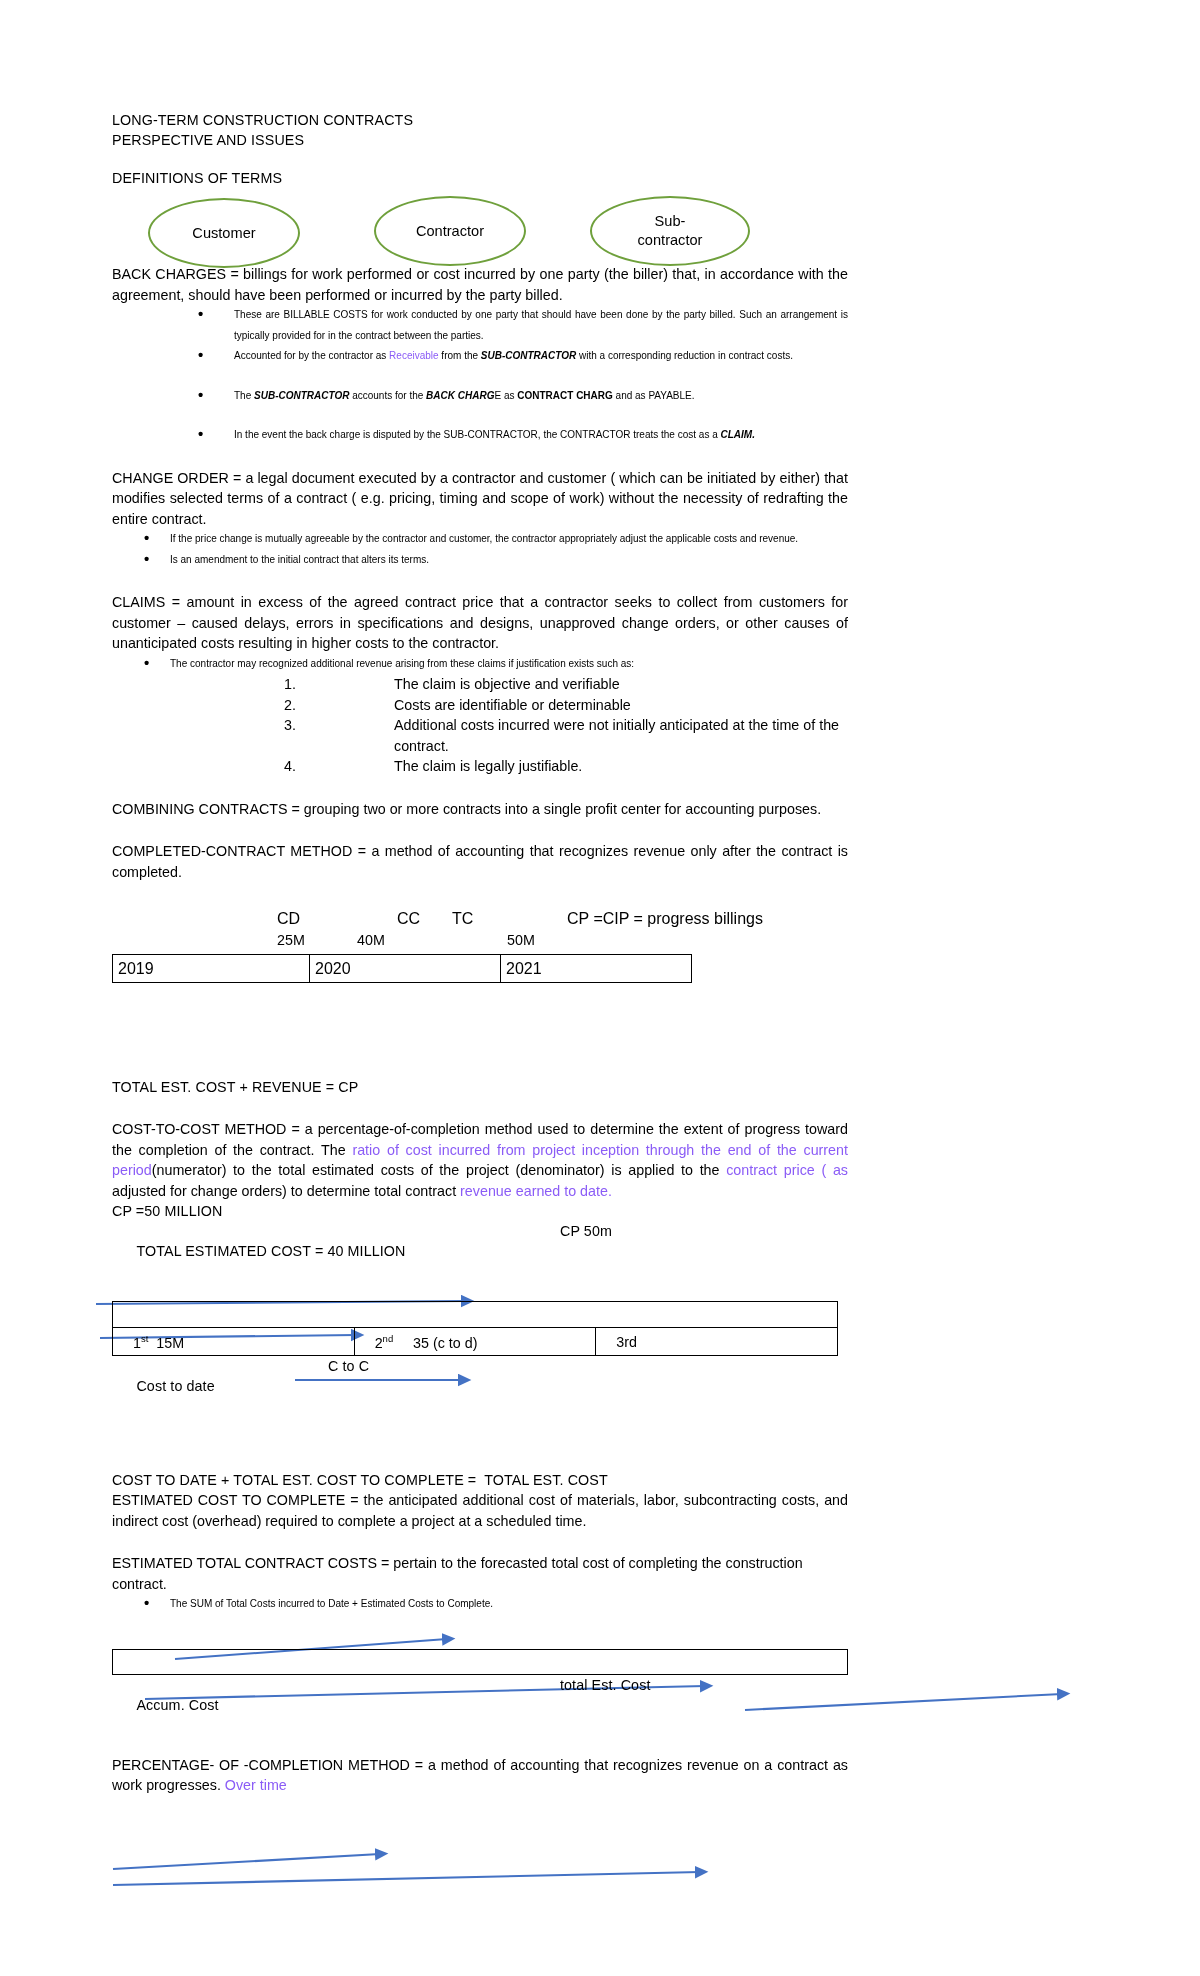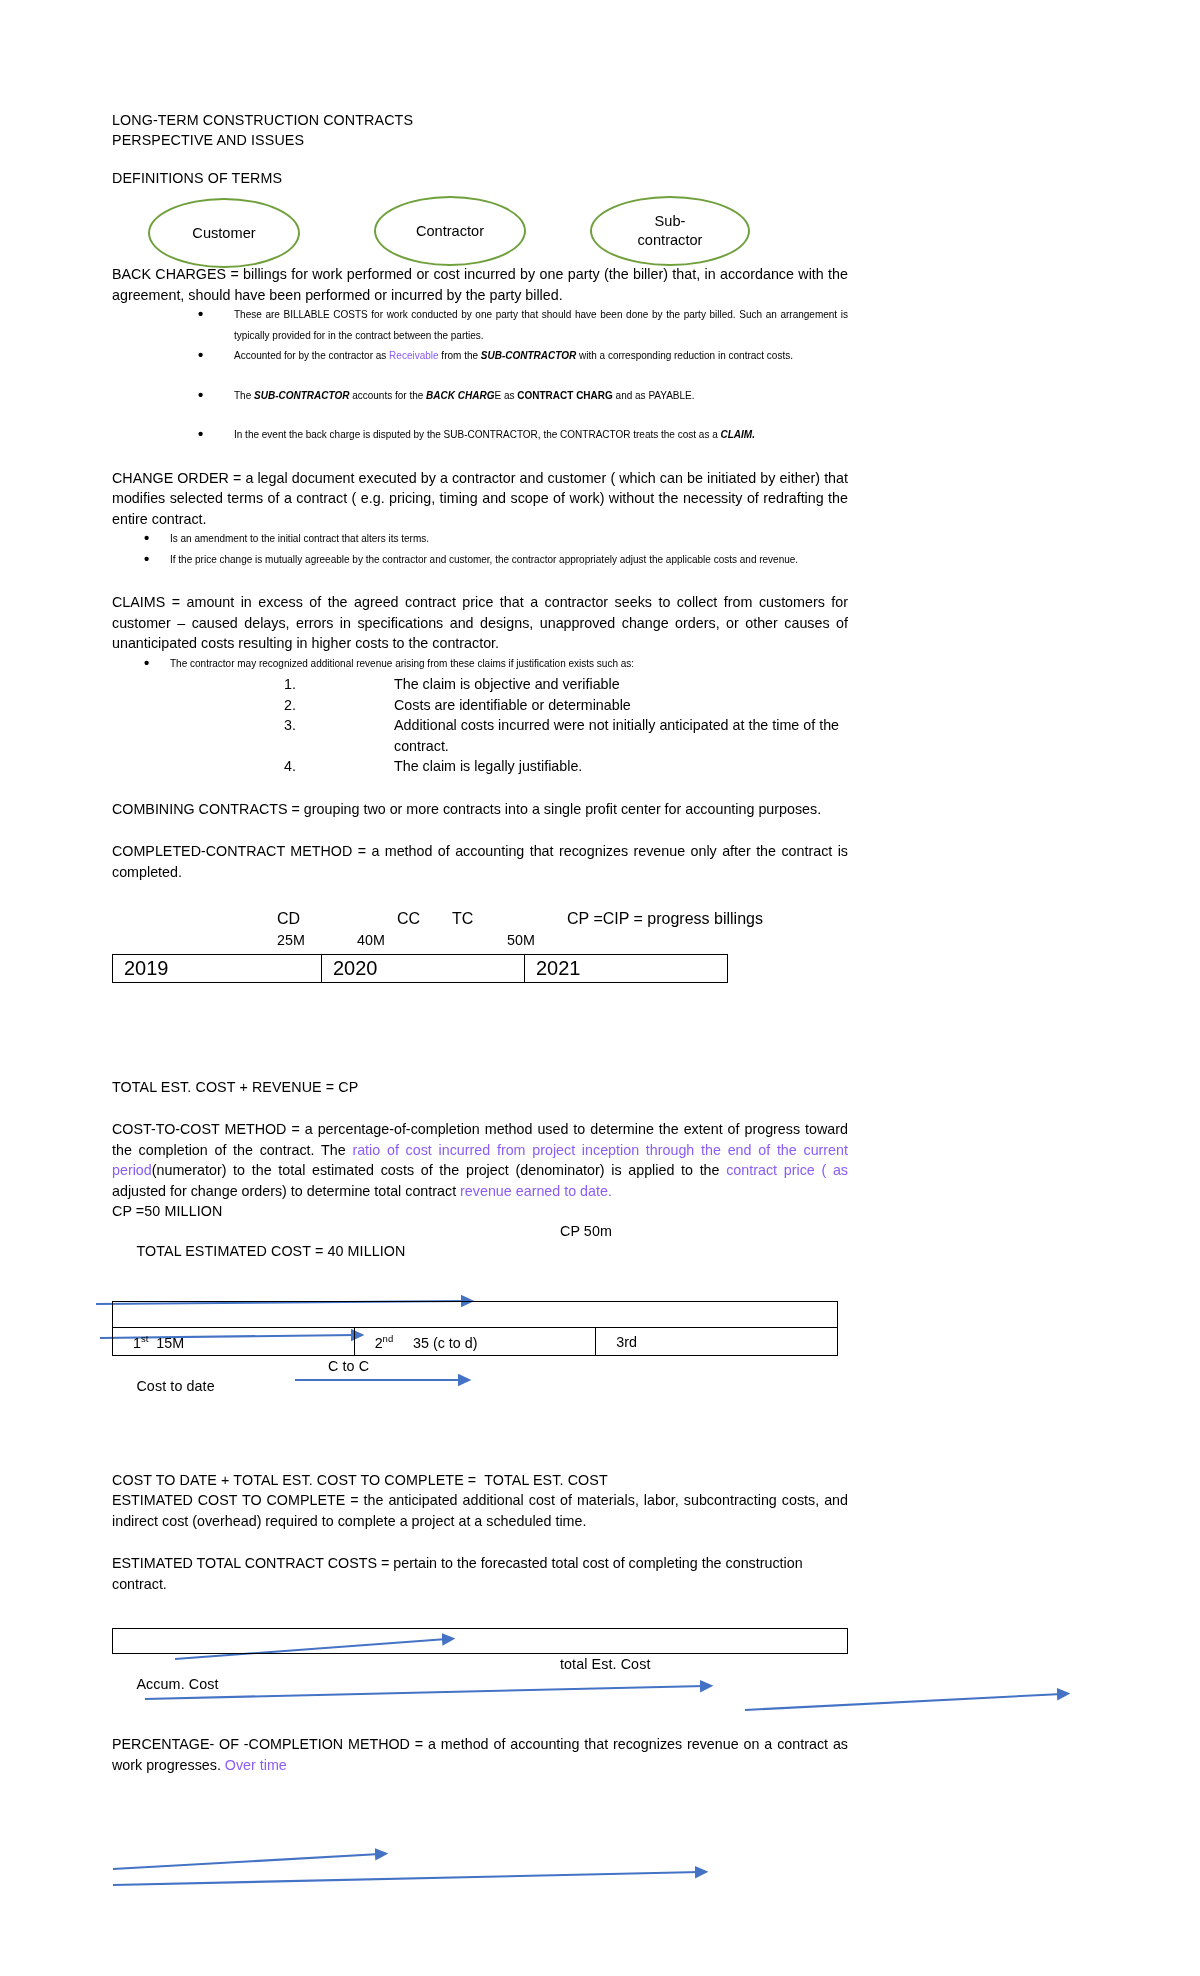--- a/index.html
+++ b/index.html
@@ -128,22 +128,22 @@
 
   table.tl {
     border-collapse: collapse;
     table-layout: fixed;
     width: 546px;
     margin-left: 0px;
   }
   table.tl td {
     border: 1.4px solid #000;
     height: 25px;
-    font-size: 20px;
-    padding: 1px 11px;
+    font-size: 16px;
+    padding: 1px 5px;
     vertical-align: middle;
   }
 
   table.cc {
     border-collapse: collapse;
     table-layout: fixed;
     width: 726px;
   }
   table.cc td {
     border: 1.4px solid #000;
@@ -243,24 +243,24 @@
       <li><span>Accounted for by the contractor as </span><span class="red">Receivable</span><span> from the </span><span class="bi">SUB-CONTRACTOR</span><span>  with a corresponding reduction in contract costs.</span></li>
       <li class="spaced"><span>The </span><span class="bi">SUB-CONTRACTOR</span><span> accounts for the </span><span class="bi">BACK CHARG</span><span>E  as </span><span class="b">CONTRACT CHARG</span><span> and as PAYABLE.</span></li>
       <li class="spaced"><span>In the event the back charge is disputed by the SUB-CONTRACTOR, the CONTRACTOR treats the cost as a </span><span class="bi">CLAIM.</span></li>
     </ul>
 
     <div class="spacer-md"></div>
 
     <div class="para">CHANGE ORDER = a legal document executed by a contractor and customer ( which can be initiated by either) that modifies selected terms of a contract ( e.g. pricing, timing and scope of work) without the necessity of redrafting the entire contract.</div>
     <ul class="bul tight">
       <li>
+        <span>If the price change is mutually agreeable by the contractor and customer, the contractor appropriately adjust the applicable costs and revenue.</span>
+      </li>
+      <li>
         <span>Is an amendment to the initial contract that alters its terms.</span>
-      </li>
-      <li>
-        <span>If the price change is mutually agreeable by the contractor and customer, the contractor appropriately adjust the applicable costs and revenue.</span>
       </li>
     </ul>
 
     <div class="spacer-md"></div>
 
     <div class="para">CLAIMS =  amount in excess of the agreed contract price that a contractor seeks to collect from customers  for customer – caused delays, errors in specifications and designs, unapproved change orders, or other causes of unanticipated costs resulting in higher costs to the contractor.</div>
     <ul class="bul tight">
       <li>
         <span>The contractor may recognized additional revenue arising from these claims if justification exists such as:</span>
       </li>
@@ -350,20 +350,25 @@
 
     <div style="height:34px"></div>
 
     <div class="line">COST TO DATE + TOTAL EST. COST TO COMPLETE =  TOTAL EST. COST</div>
 
     <div class="para">ESTIMATED COST TO COMPLETE =  the anticipated additional cost of materials, labor, subcontracting costs, and indirect cost (overhead) required to complete a project at a scheduled time.</div>
 
     <div class="spacer-md"></div>
 
     <div class="para left">ESTIMATED TOTAL CONTRACT COSTS =  pertain to the forecasted total cost of completing the construction contract.</div>
+    <ul class="bul tight">
+      <li>
+        <span>The SUM of Total Costs incurred to Date + Estimated Costs to Complete.</span>
+      </li>
+    </ul>
 
     <div style="height:34px"></div>
 
     <div class="boxline"></div>
 
     <div class="line" style="position:relative">
       <span>Accum. Cost</span>
       <span style="position:absolute;left:448px;top:0">total Est. Cost</span>
     </div>
 

